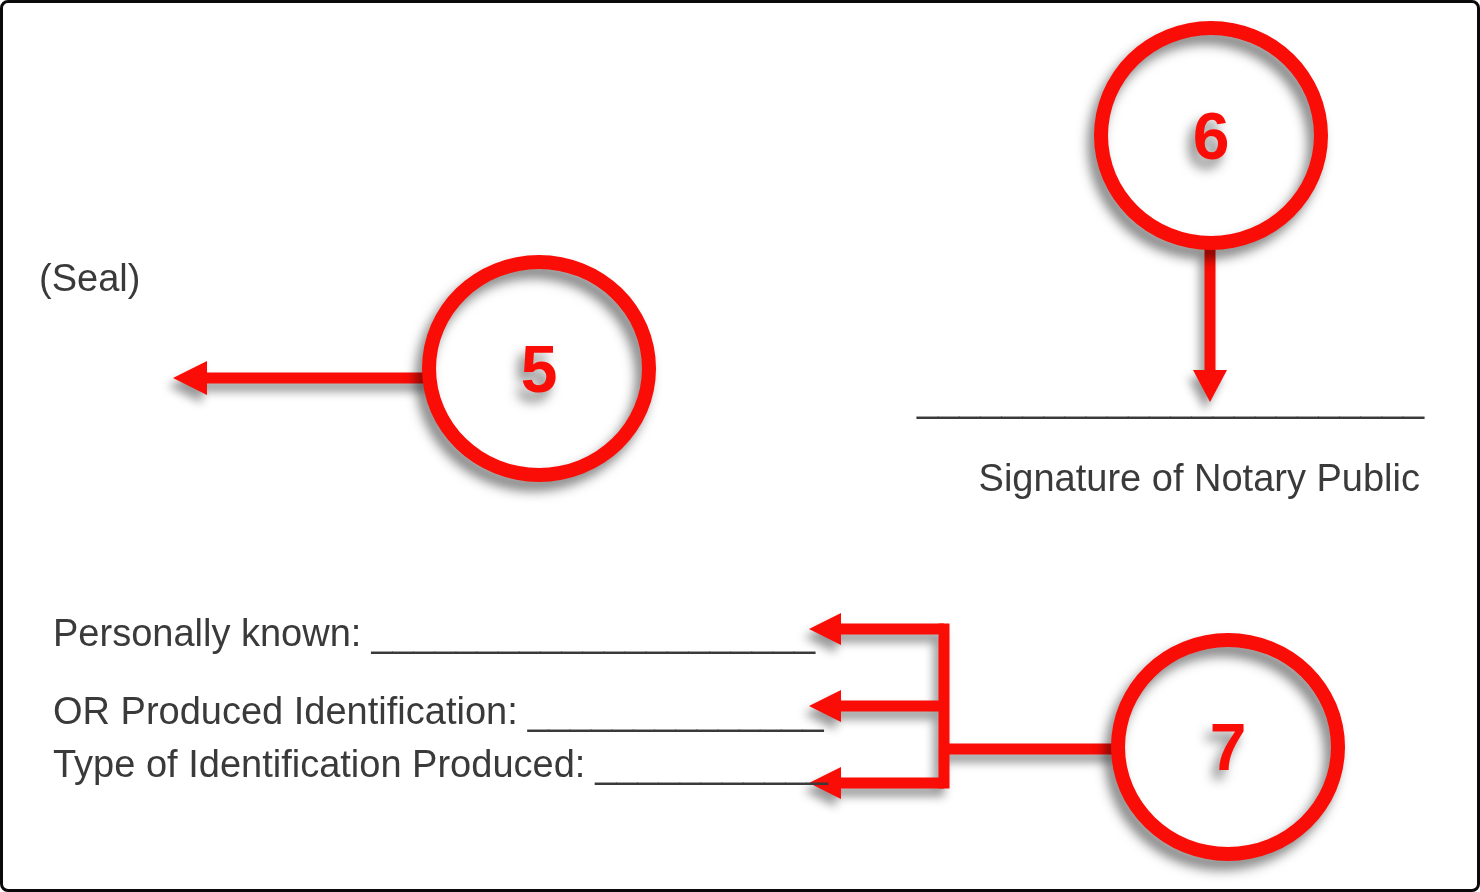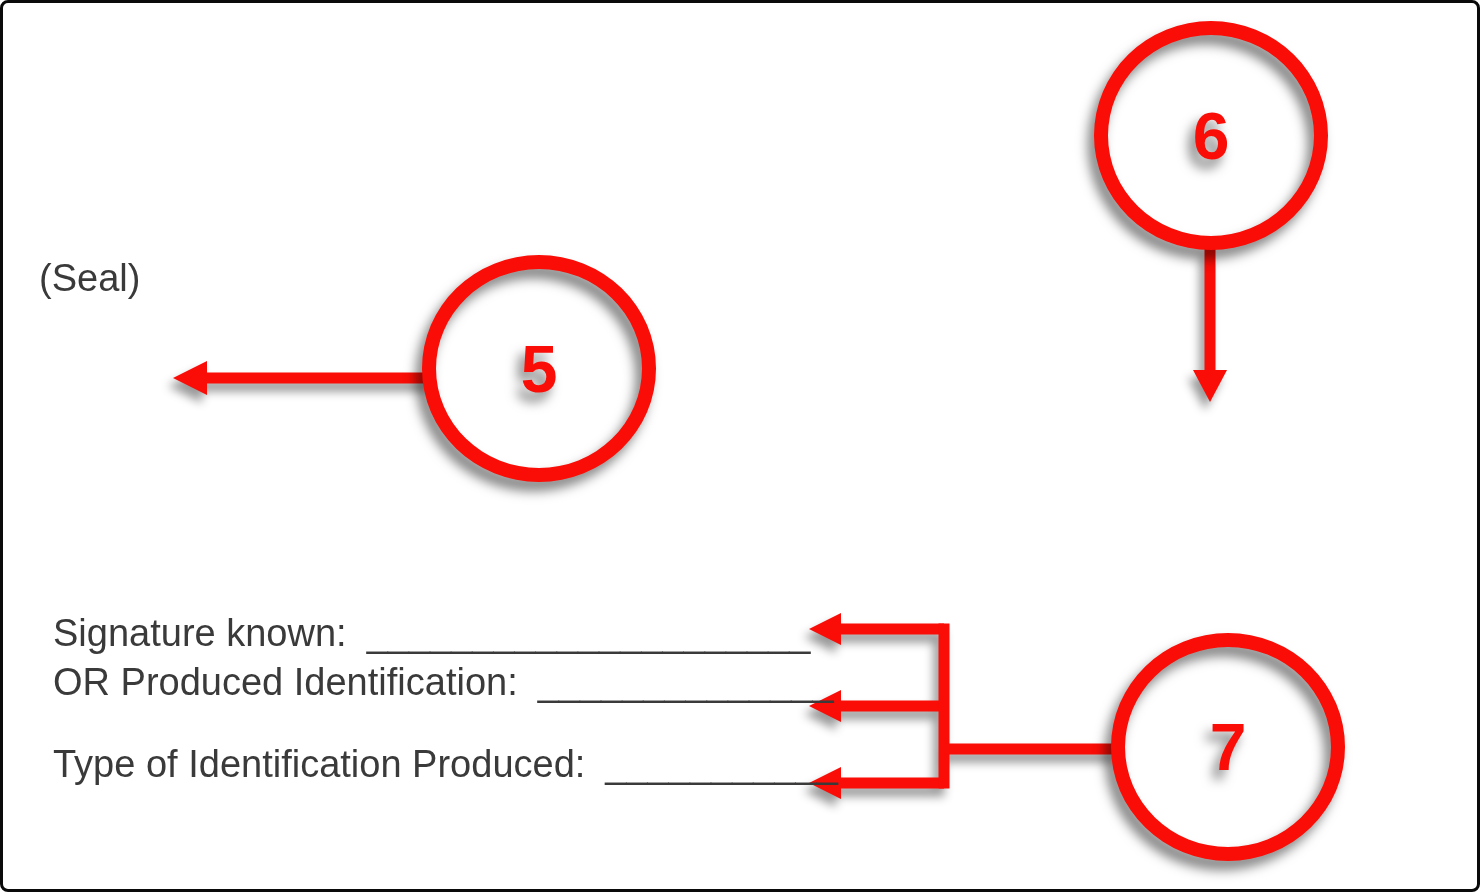--- a/index.html
+++ b/index.html
@@ -20,21 +20,21 @@
     color:var(--ink);
   }
   .txt{
     position:absolute;
     font-size:38px;
     line-height:1;
     white-space:nowrap;
     color:var(--ink);
   }
   .right-align{text-align:right;}
-  .blank{margin-left:20px;letter-spacing:0;}
+  .blank{margin-left:10px;letter-spacing:0;}
   
   svg.connectors{
     position:absolute;left:0;top:0;
     filter:drop-shadow(-5px 8px 5px rgba(0,0,0,0.40));
   }
   svg.connectors path{
     stroke:var(--accent);
     stroke-width:11;
     fill:none;
   }
@@ -56,21 +56,21 @@
     line-height:1;
   }
   .c5{left:419px;top:252px;width:234px;height:227px;}
   .c6{left:1091px;top:18px;width:234px;height:229px;}
   .c7{left:1108px;top:630px;width:234px;height:228px;}
   .seal{left:36px;top:256px;}
   .sig-blank{left:914px;top:376px;}
   .sig-caption{right:57px;top:456px;}
   .print-caption{right:57px;top:531px;}
   .id1{left:50px;top:611px;}
-  .id2{left:50px;top:660px;}
+  .id2{left:50px;top:689px;}
   .id3{left:50px;top:742px;}
 </style>
 </head>
 <body>
 
 <div class="canvas">
 
   <svg class="connectors" width="1480" height="892" viewBox="0 0 1480 892">
 
     <g>
@@ -90,25 +90,27 @@
       <path d="M941 620.5 V785.5"></path>
       <path d="M941 746 H1116"></path>
       <polygon points="806,626 838,610 838,642"></polygon>
       <polygon points="806,703 838,687 838,719"></polygon>
       <polygon points="806,780 838,764 838,796"></polygon>
     </g>
   </svg>
 
   <div class="txt seal">(Seal)</div>
 
+  <div class="txt sig-blank">________________________</div>
 
+  <div class="txt right-align sig-caption">Signature of Notary Public</div>
 
 
   <div class="txt id1">
-    <span>Signature known:</span><span class="blank">_____________________</span>
+    <span>Personally known:</span><span class="blank">_____________________</span>
   </div>
 
   <div class="txt id2">
     <span>OR Produced Identification:</span><span class="blank">______________</span>
   </div>
 
   <div class="txt id3">
     <span>Type of Identification Produced:</span><span class="blank">___________</span>
   </div>
 

